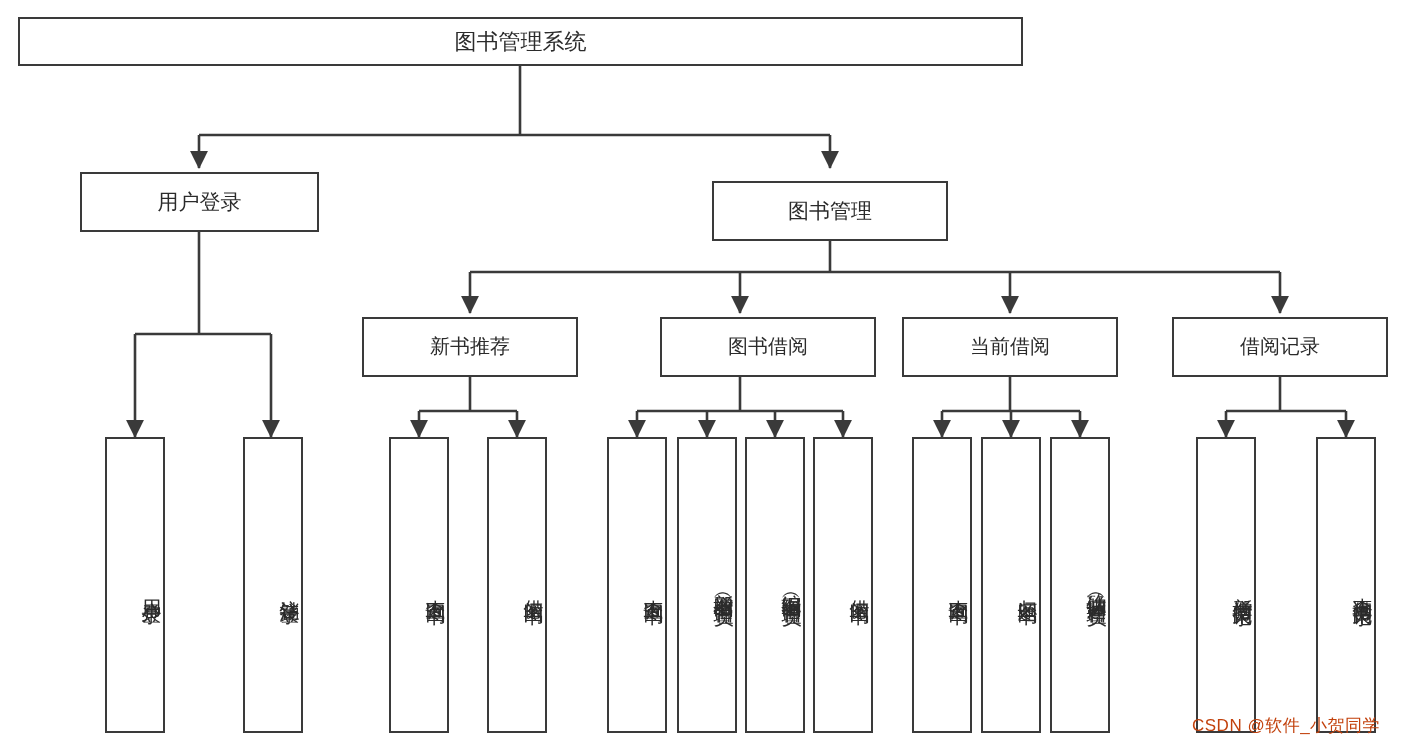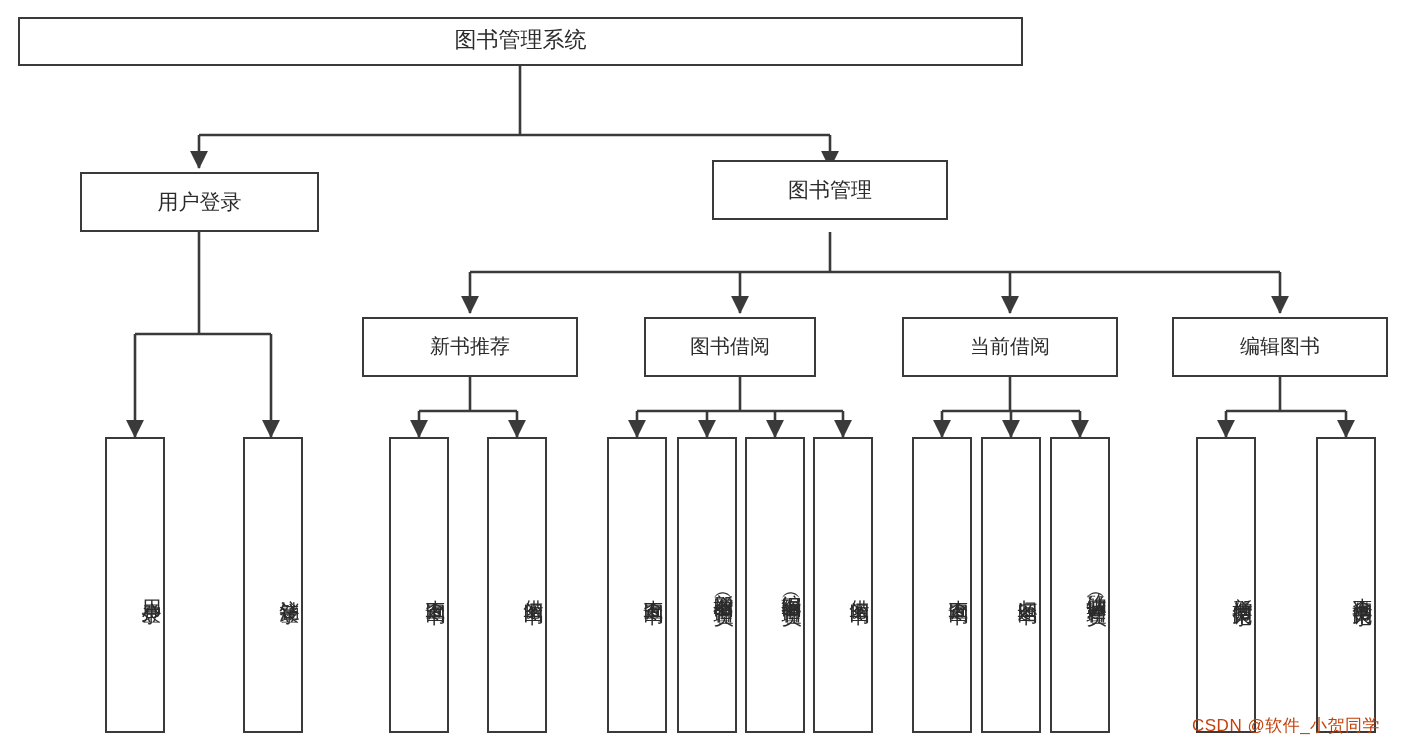--- a/index.html
+++ b/index.html
@@ -17,21 +17,21 @@
     box-sizing:border-box;
     border:2.5px solid #3a3a3a;
     background:#ffffff;
     color:#2b2b2b;
     display:flex;
     align-items:center;
     justify-content:center;
     text-align:center;
     line-height:1.18;
   }
-  .node.root{font-size:22px;font-family:Liberation Mono, monospace;}
+  .node.root{font-size:22px;}
   .node.tier1{font-size:21px;}
   .node.tier2{font-size:20px;}
   .node.leaf{
     writing-mode:vertical-rl;
     text-orientation:upright;
     font-size:20px;
     letter-spacing:2px;
     align-items:flex-start;
     justify-content:center;
     padding-top:6px;
@@ -101,35 +101,35 @@
     </g>
   </svg>
 
   <div class="node root" style="left:18px;top:17px;width:1005px;height:49px;">
     <span>图书管理系统</span>
   </div>
 
   <div class="node tier1" style="left:80px;top:172px;width:239px;height:60px;">
     <span>用户登录</span>
   </div>
-  <div class="node tier1" style="left:712px;top:160px;width:236px;height:60px;">
+  <div class="node tier1" style="left:712px;top:181px;width:236px;height:60px;">
     <span>图书管理</span>
   </div>
 
   <div class="node tier2" style="left:362px;top:317px;width:216px;height:60px;text-align:center;">
     <span>新书推荐</span>
   </div>
-  <div class="node tier2" style="left:644px;top:317px;width:172px;height:60px;">
+  <div class="node tier2" style="left:660px;top:317px;width:216px;height:60px;">
     <span>图书借阅</span>
   </div>
   <div class="node tier2" style="left:902px;top:317px;width:216px;height:60px;">
     <span>当前借阅</span>
   </div>
   <div class="node tier2" style="left:1172px;top:317px;width:216px;height:60px;">
-    <span>编辑图书</span>
+    <span>借阅记录</span>
   </div>
 
   <div class="node leaf" style="left:105px;top:437px;width:60px;height:296px;">
     <span>用户登录</span>
   </div>
   <div class="node leaf" style="left:243px;top:437px;width:60px;height:296px;">
     <span>注销登录</span>
   </div>
 
   <div class="node leaf" style="left:389px;top:437px;width:60px;height:296px;">

